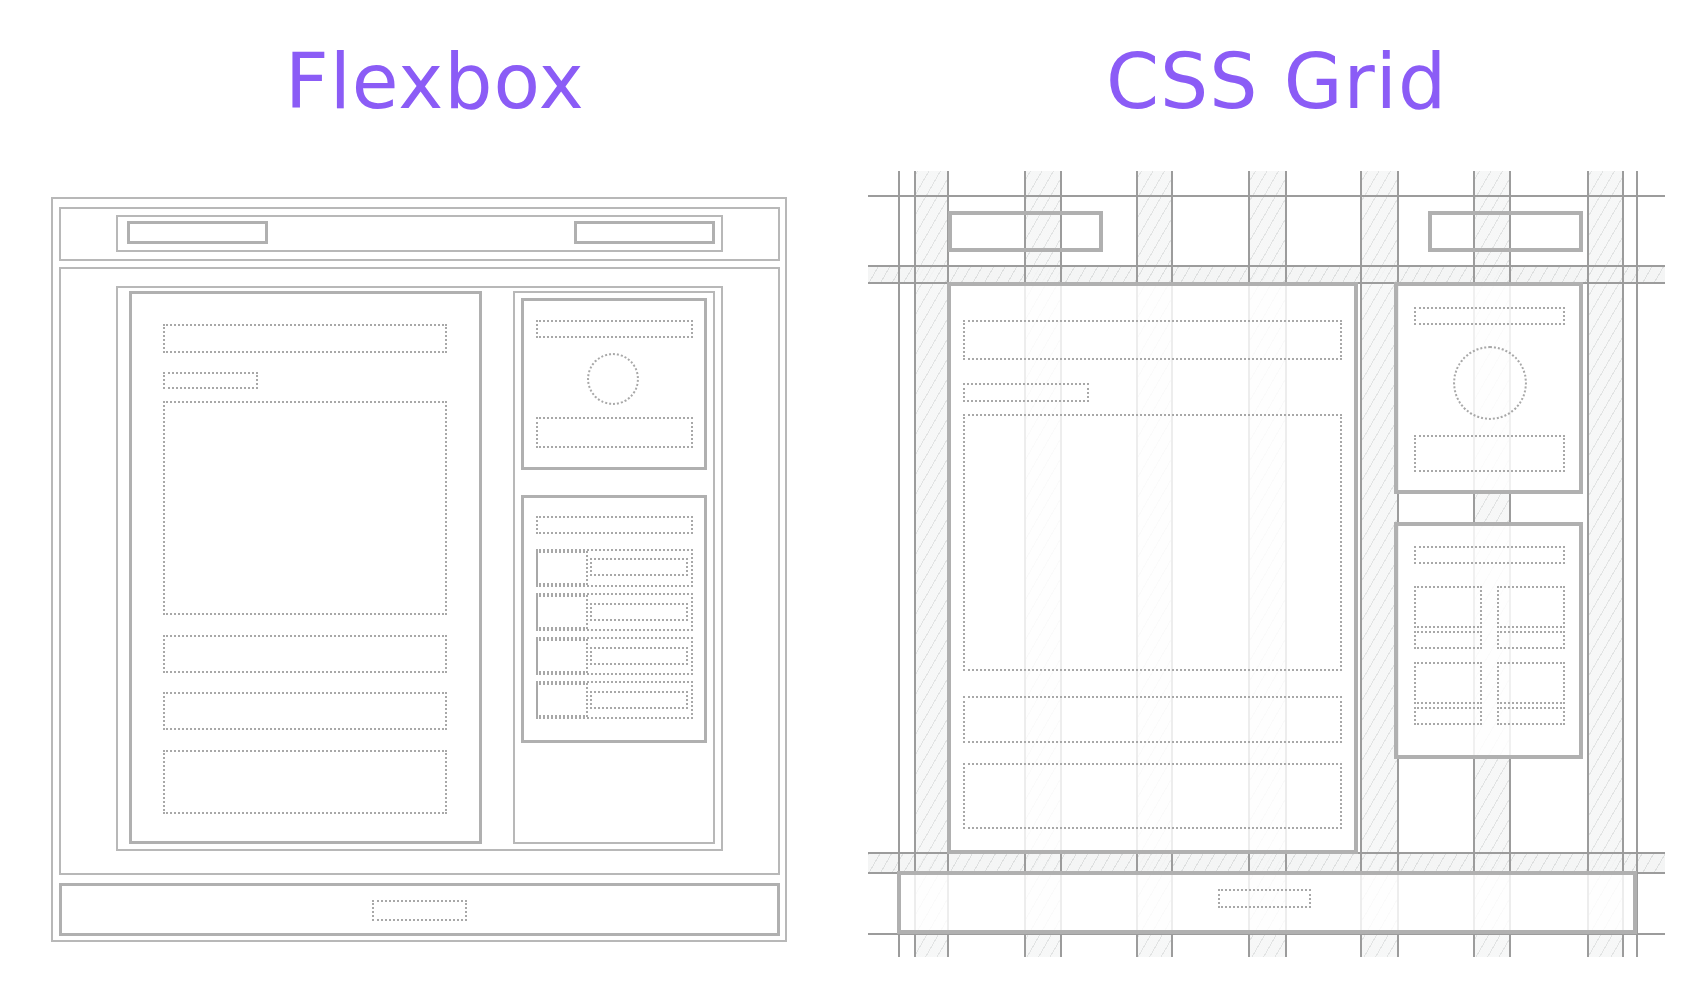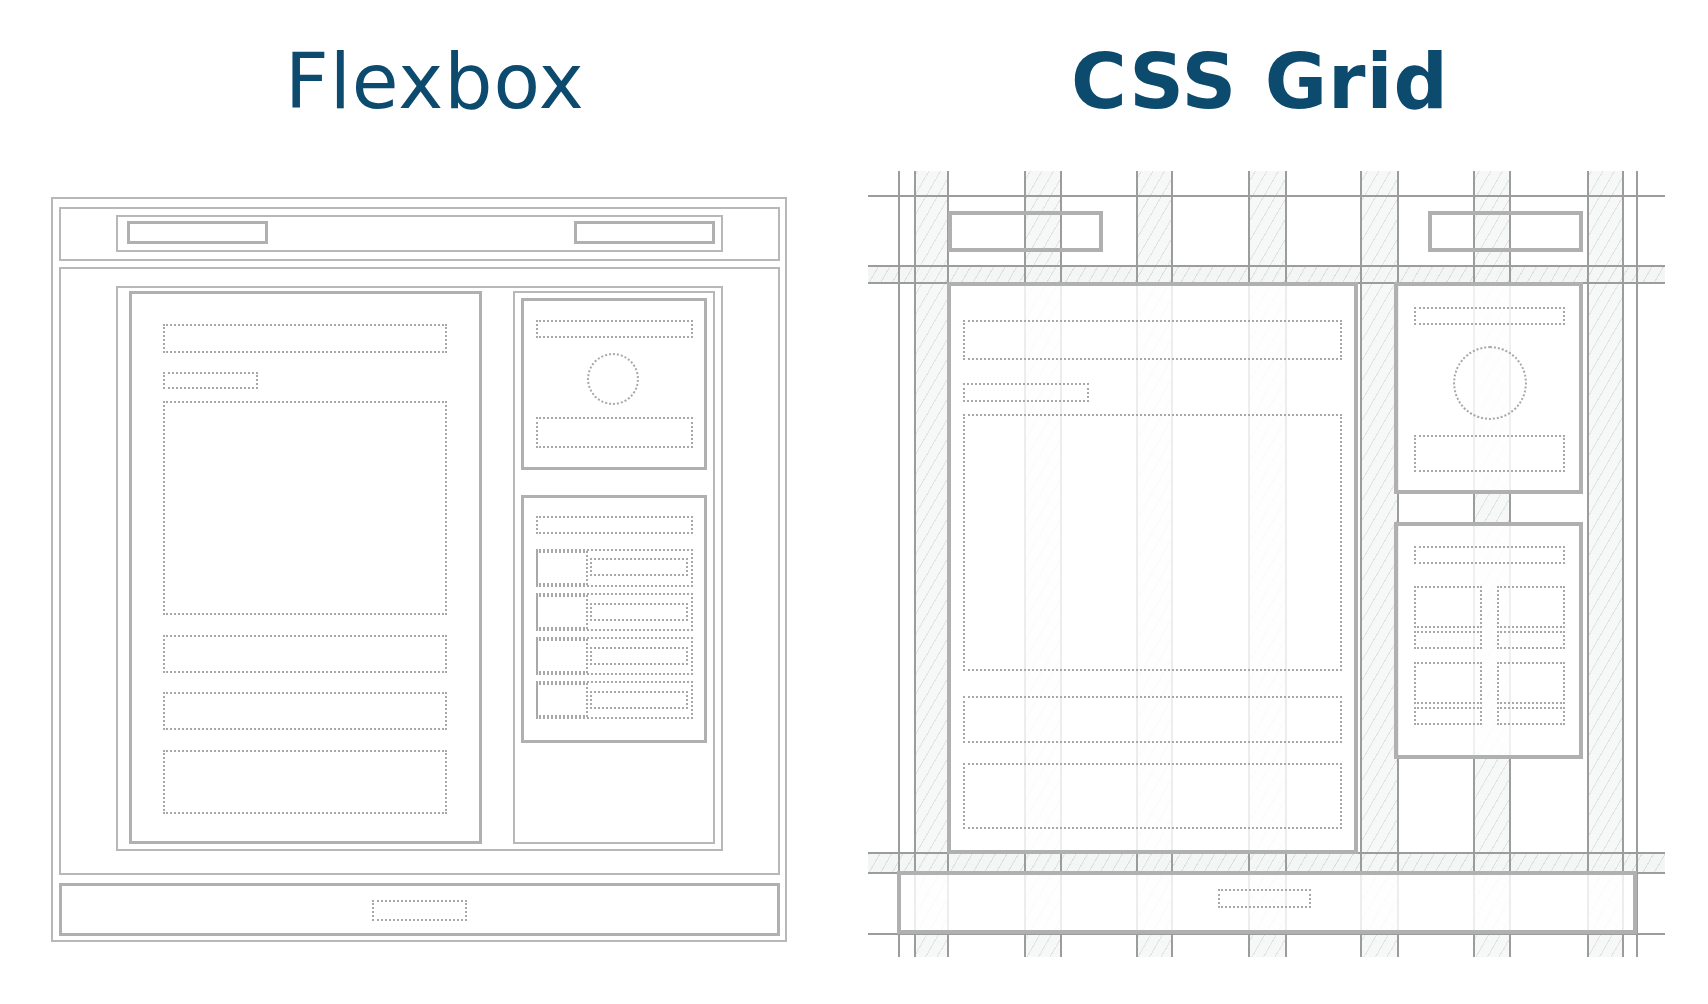--- a/index.html
+++ b/index.html
@@ -1,34 +1,34 @@
 <!DOCTYPE html>
 <html><head>
 <meta charset="utf-8">
 <style>
   html, body { margin: 0; padding: 0; background: #ffffff; }
   body { width: 1708px; height: 1004px; position: relative; overflow: hidden; font-family: "DejaVu Sans", sans-serif; }
   .abs { position: absolute; box-sizing: border-box; }
-  .title { position: absolute; color: #0c4a6e; font-family: "DejaVu Sans", sans-serif; font-size: 76px; letter-spacing: 1px; line-height: 1; white-space: nowrap; }
+  .title { position: absolute; color: #8b5cf6; font-family: "DejaVu Sans", sans-serif; font-size: 76px; letter-spacing: 1px; line-height: 1; white-space: nowrap; }
   .solid1 { border: 2px solid #b8b8b8; }
   .solid2 { border: 3px solid #b0b0b0; }
   .solid4 { border: 4px solid #b0b0b0; }
   .dotted { border: 2px dotted #a8a8a8; }
   .circle { border-radius: 50%; }
   .gutter-v { background: repeating-linear-gradient(-60deg, #f5f6f6 0px, #f5f6f6 9px, #dcdede 9px, #dcdede 10px); opacity: 0.85; }
   .gutter-h { background: repeating-linear-gradient(-60deg, #f3f4f4 0px, #f3f4f4 9px, #dadcdc 9px, #dadcdc 10px); opacity: 0.9; }
   .vline { background: #9c9c9c; width: 2px; }
   .hline { background: #9c9c9c; height: 2px; }
   .white { background: #ffffff; }
 </style>
 </head>
 <body>
 
 <div class="title" style="left:285px; top:44px;">Flexbox</div>
-<div class="title" style="left:1071px; top:44px;font-weight:bold;">CSS Grid</div>
+<div class="title" style="left:1106px; top:44px;">CSS Grid</div>
 
 <div>
   <div class="abs solid1" style="left:51px; top:197px; width:736px; height:745px;"></div>
 
   <div class="abs solid1" style="left:59px; top:207px; width:721px; height:54px;"></div>
   <div class="abs solid1" style="left:116px; top:215px; width:607px; height:37px;"></div>
   <div class="abs solid2" style="left:127px; top:221px; width:141px; height:23px;"></div>
   <div class="abs solid2" style="left:574px; top:221px; width:141px; height:23px;"></div>
 
   <div class="abs solid1" style="left:59px; top:267px; width:721px; height:608px;"></div>

